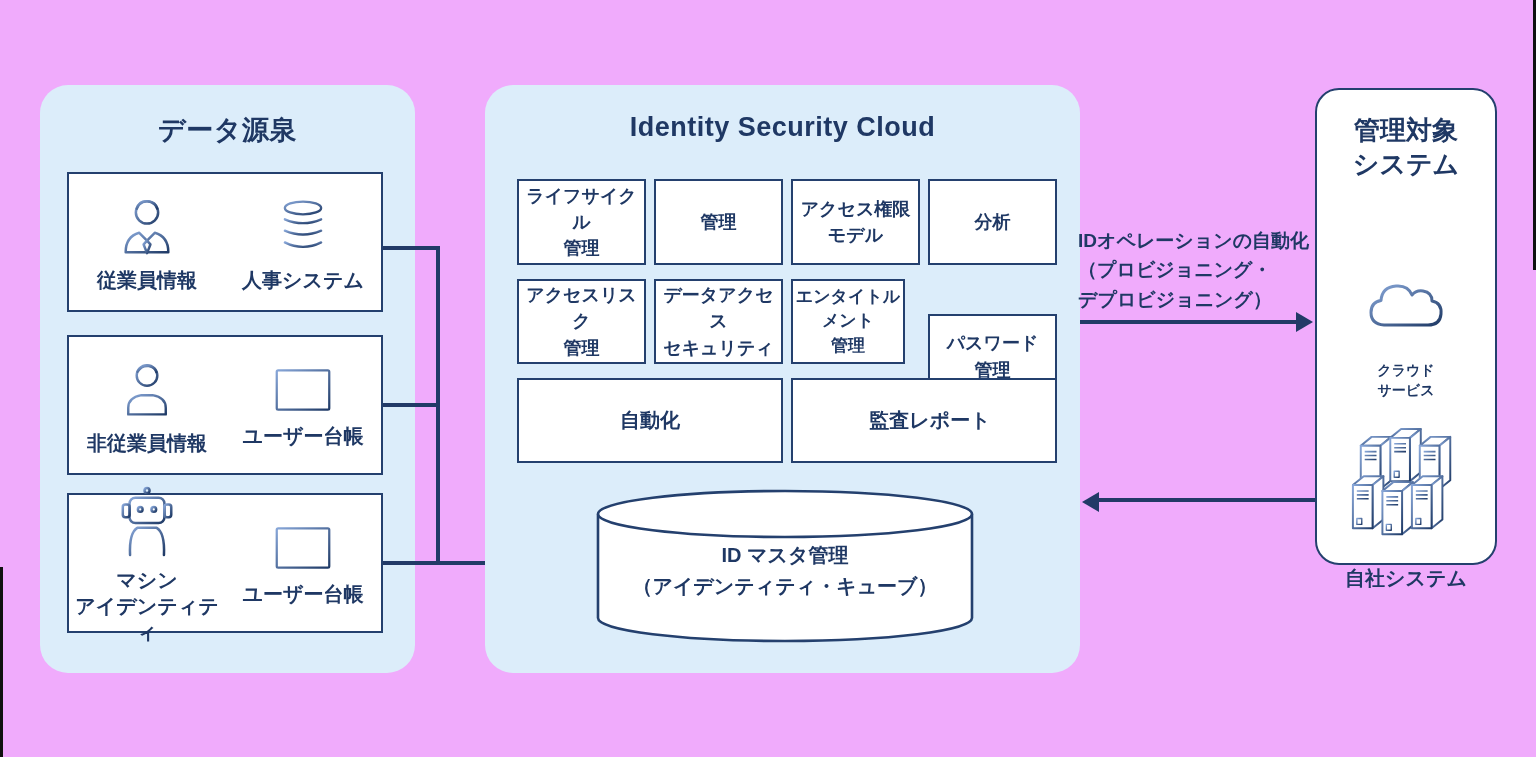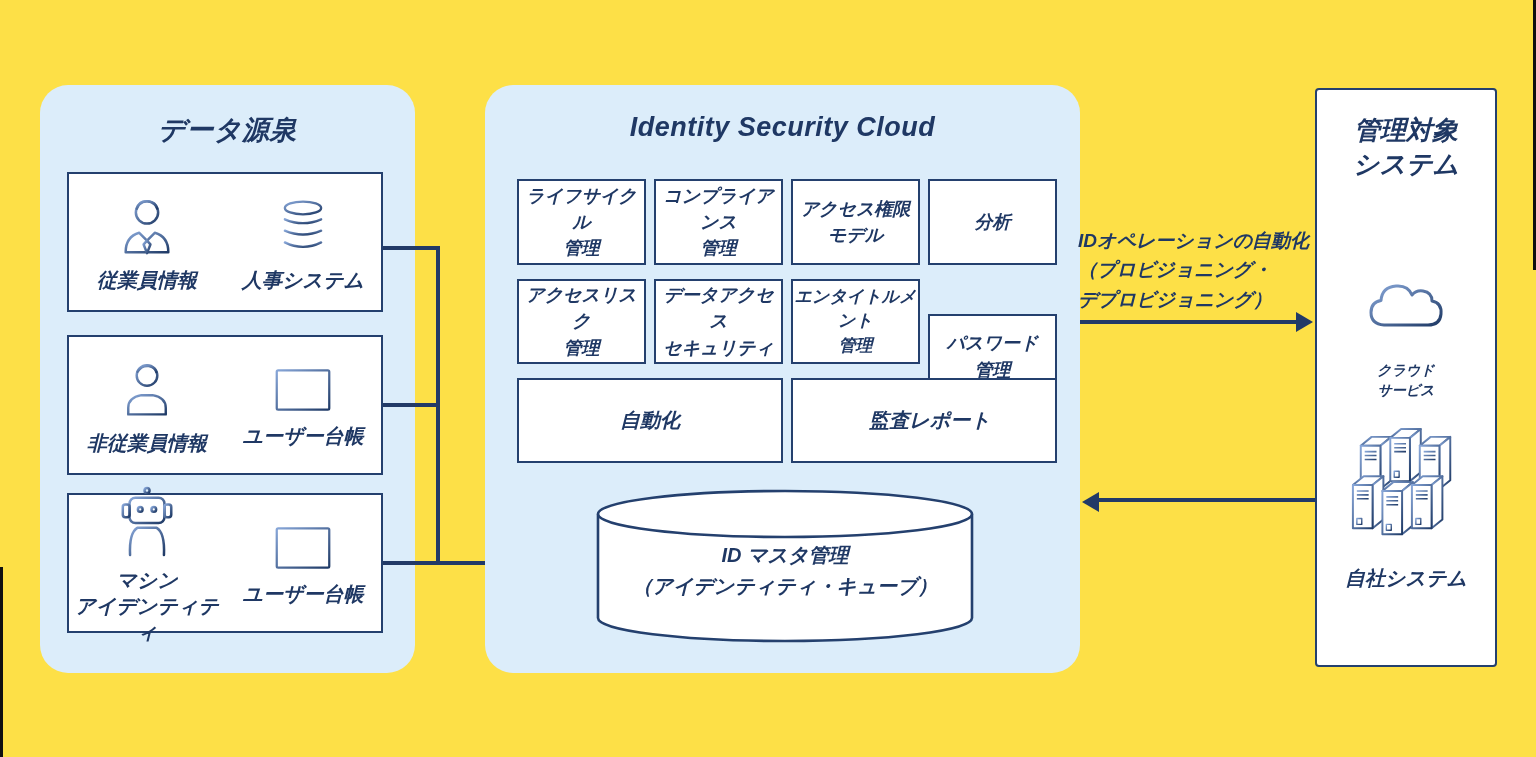--- a/index.html
+++ b/index.html
@@ -1,18 +1,18 @@
 <!DOCTYPE html>
 <html><head>
 <meta charset="utf-8">
 <style>
   * { margin:0; padding:0; box-sizing:border-box; }
   html,body { background:#fff; }
   body { font-family:"Liberation Sans","DejaVu Sans",sans-serif; }
-  #stage { position:relative; width:1536px; height:757px; background:#fde047; overflow:hidden;font-style:italic; }
+  #stage { position:relative; width:1536px; height:757px; background:#f0abfc; overflow:hidden; }
 
   .panel-blue { position:absolute; background:#dcedfa; border-radius:28px; }
   .panel-title { position:absolute; width:100%; text-align:center; font-weight:bold;
                  font-size:27px; color:#1f3864; letter-spacing:.5px; }
 
   .src-box { position:absolute; left:67px; width:316px; height:140px; background:#fff;
              border:2px solid #24406e; display:flex; }
   .src-item { flex:1 1 50%; display:flex; flex-direction:column; align-items:center;
               justify-content:center; gap:9px; padding-top:4px; }
   .src-label { font-size:20px; font-weight:bold; color:#1f3864; text-align:center; line-height:1.3; }
@@ -28,22 +28,22 @@
   .arrowhead-left { position:absolute; width:0; height:0;
       border-top:10px solid transparent; border-bottom:10px solid transparent;
       border-right:17px solid #223a67; }
 
   .flow-text { position:absolute; text-align:left; font-size:19px; font-weight:bold;
                color:#1f3864; line-height:1.55; }
 
   .cyl-text { position:absolute; left:0; top:52px; width:100%; text-align:center;
               font-size:20px; font-weight:bold; color:#1f3864; line-height:1.55; }
 
-  #right-panel { position:absolute; left:1315px; top:88px; width:182px; height:579px;
-                 background:#fff; border:2.5px solid #24406e; border-radius:4px; }
+  #right-panel { position:absolute; left:1315px; top:88px; width:182px; height:477px;
+                 background:#fff; border:2.5px solid #24406e; border-radius:24px; }
   .rp-label { position:absolute; width:100%; text-align:center; font-weight:bold;
               color:#1f3864; line-height:1.45; }
 
   .edge-artifact { position:absolute; background:#101010; }
   svg { display:block; }
 </style>
 </head>
 <body>
 
 <div id="stage">
@@ -167,41 +167,40 @@
 
   <div class="panel-blue" style="left:485px; top:85px; width:595px; height:588px;">
     <div class="panel-title" style="top:27px;">Identity Security Cloud</div>
   </div>
 
   <div class="grid-cell" style="left:517px; top:179px; width:129px; height:86px;">
     <span>ライフサイクル</span>
       <span>管理</span>
   </div>
   <div class="grid-cell" style="left:654px; top:179px; width:129px; height:86px;">
-    <span>コンプライアンス</span>
       <span>管理</span>
   </div>
   <div class="grid-cell" style="left:791px; top:179px; width:129px; height:86px;">
     <span>アクセス権限</span>
       <span>モデル</span>
   </div>
   <div class="grid-cell" style="left:928px; top:179px; width:129px; height:86px;">
     <span>分析</span>
       <span></span>
   </div>
 
   <div class="grid-cell" style="left:517px; top:279px; width:129px; height:85px;">
     <span>アクセスリスク</span>
       <span>管理</span>
   </div>
   <div class="grid-cell" style="left:654px; top:279px; width:129px; height:85px;">
     <span>データアクセス</span>
       <span>セキュリティ</span>
   </div>
-  <div class="grid-cell" style="left:791px; top:279px; width:129px; height:85px; font-size:17px;">
+  <div class="grid-cell" style="left:791px; top:279px; width:114px; height:85px; font-size:17px;">
     <span>エンタイトルメント</span>
       <span>管理</span>
   </div>
   <div class="grid-cell" style="left:928px; top:279px; width:129px; height:85px;margin-top:35px;">
     <span>パスワード</span>
       <span>管理</span>
   </div>
 
   <div class="grid-cell" style="left:517px; top:378px; width:266px; height:85px; font-size:20px;">
     <span>自動化</span>

